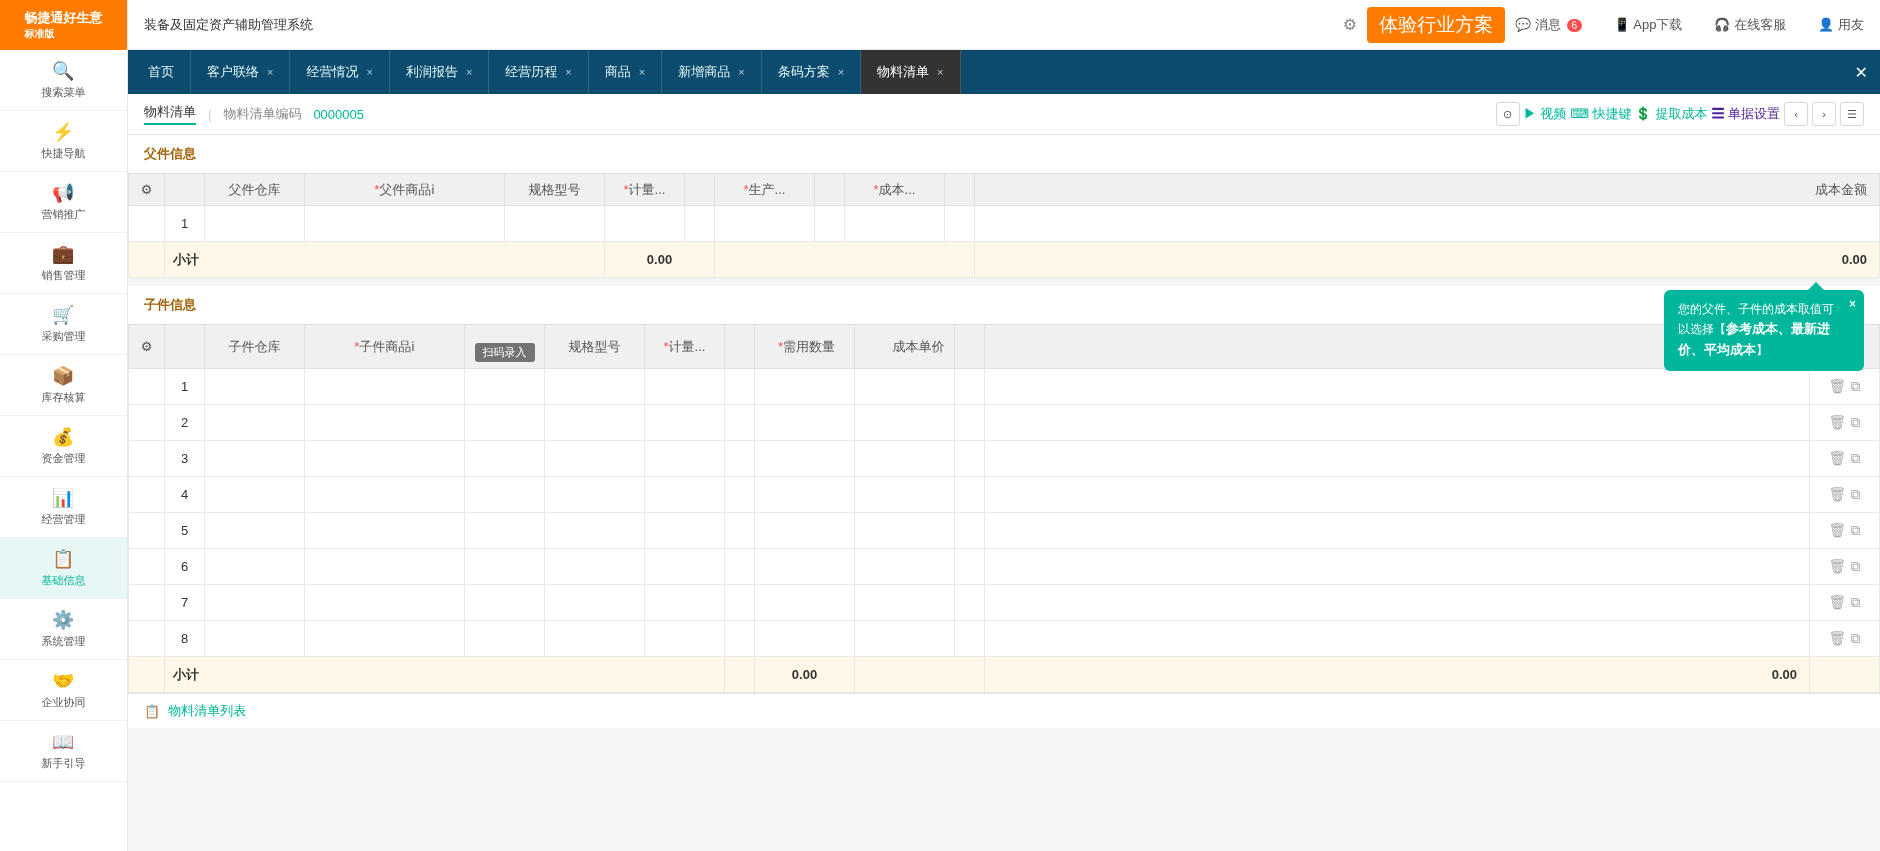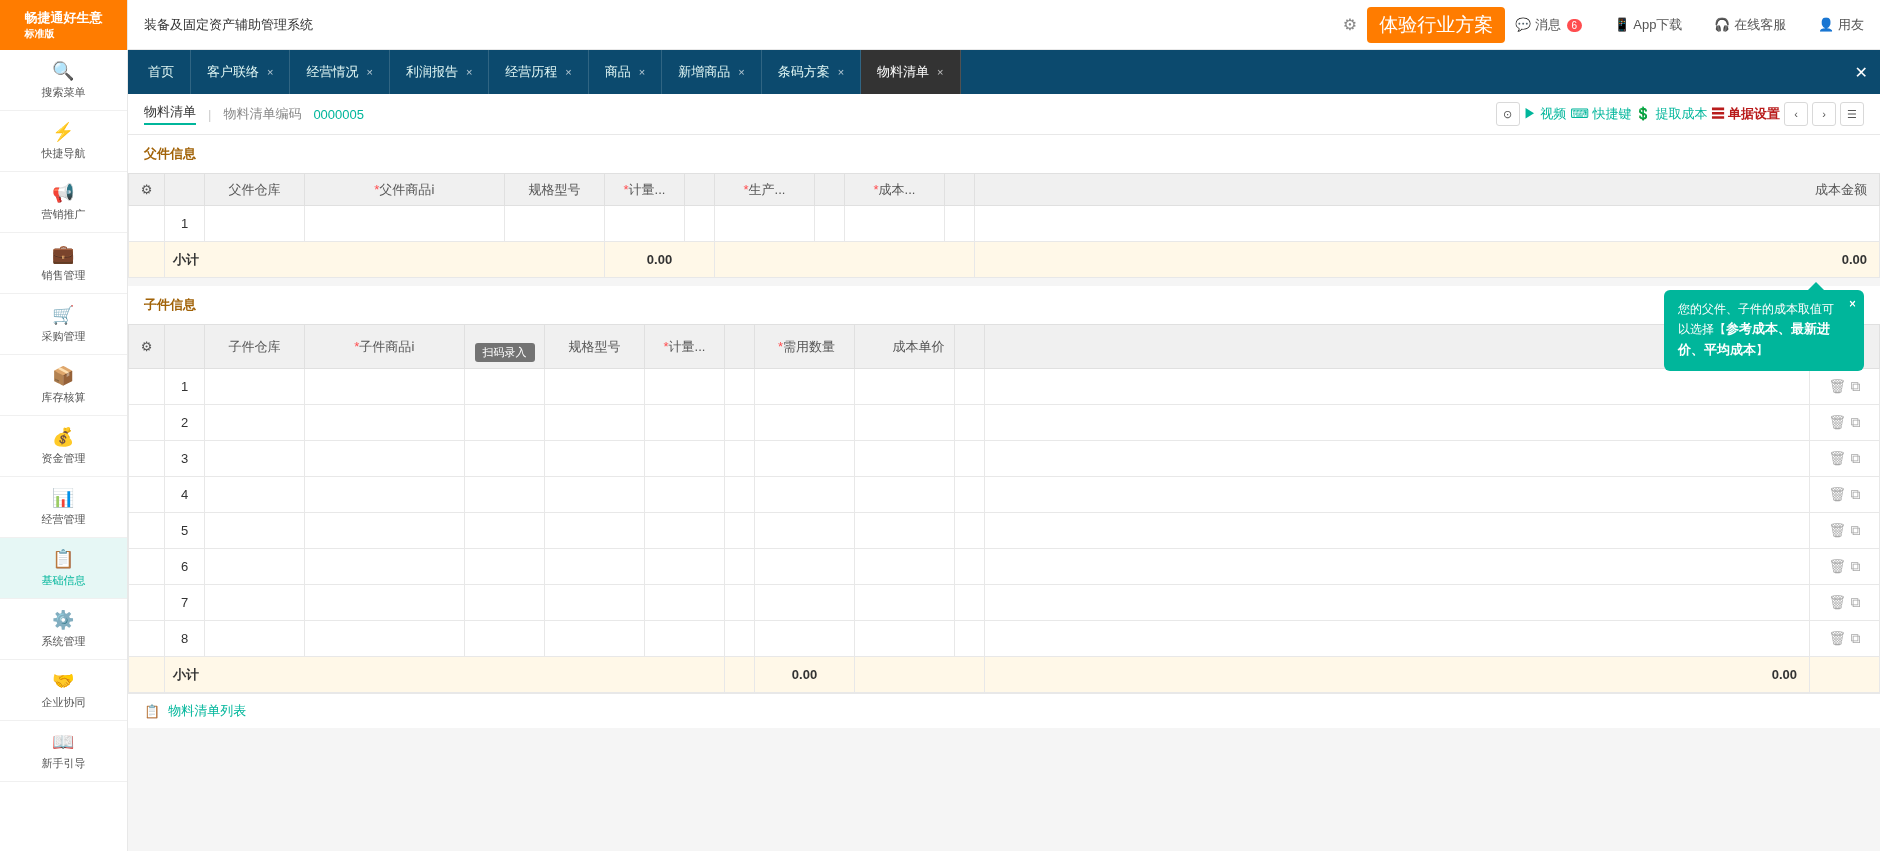--- a/index.html
+++ b/index.html
@@ -415,21 +415,21 @@
         <div class="page-nav-icon">⊙</div>
         <span style="color:#00b69b; cursor:pointer;">
           ▶ <span>视频</span>
         </span>
         <span style="color:#00b69b; cursor:pointer;">
           ⌨ <span>快捷键</span>
         </span>
         <span style="color:#00b69b; cursor:pointer;">
           💲 <span>提取成本</span>
         </span>
-        <span style="color:#b91c1c; cursor:pointer;font-weight:bold;">
+        <span style="color:#4c1d95; cursor:pointer;">
           ☰ <span>单据设置</span>
         </span>
         <div class="page-nav-icon">‹</div>
         <div class="page-nav-icon">›</div>
         <div class="page-nav-icon">☰</div>
       </div>
     </div>
   </div>
 
   <div class="page-content" style="position:relative;">

